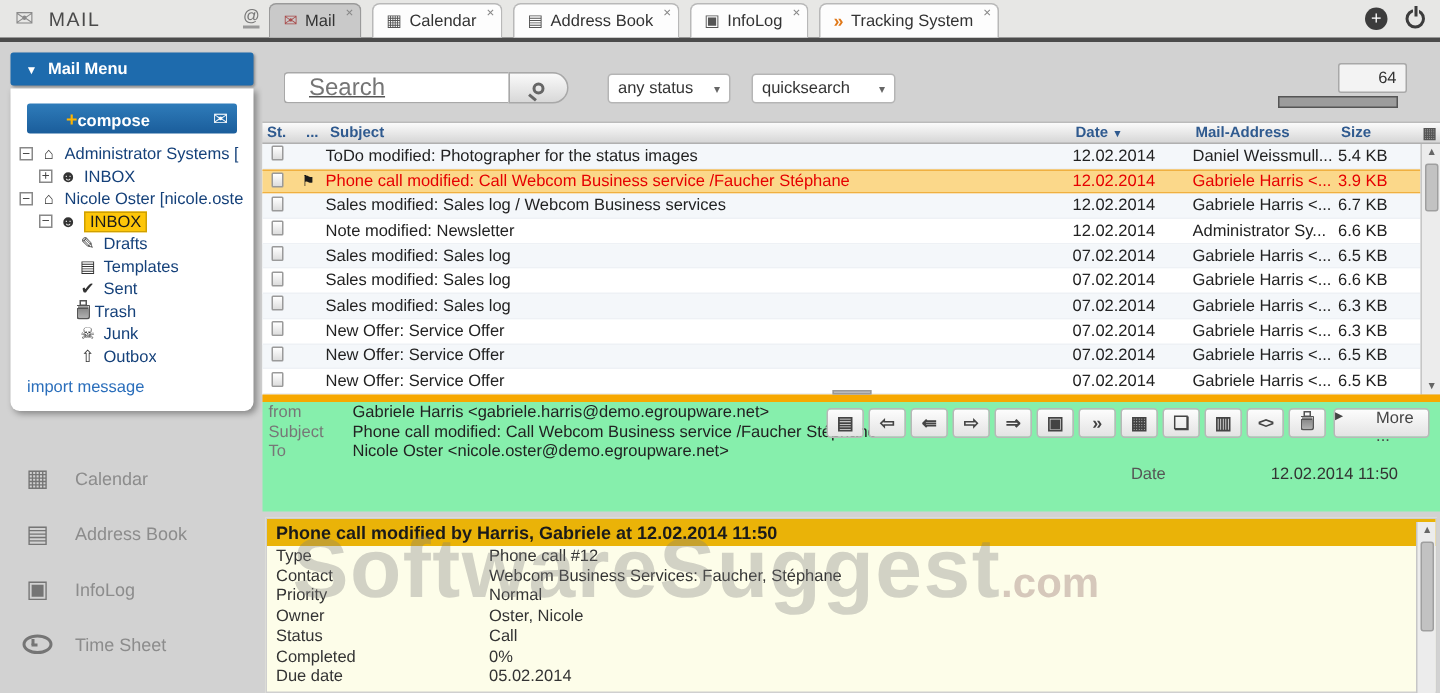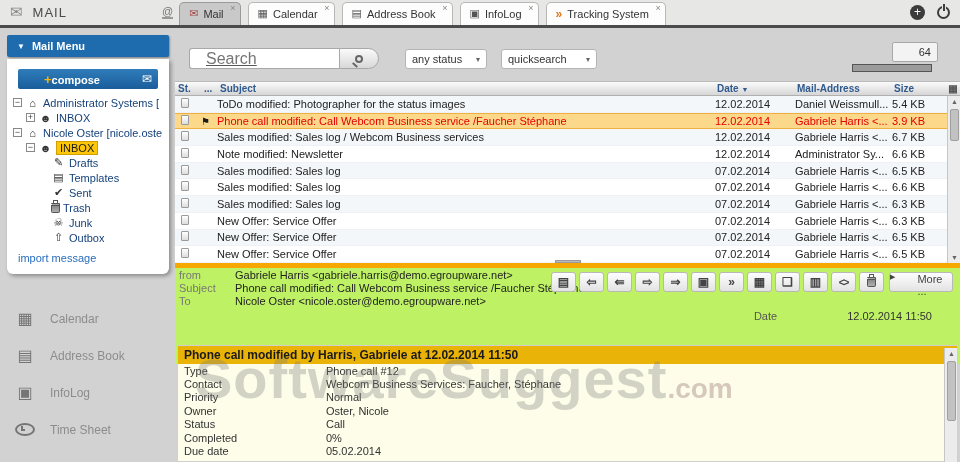--- a/index.html
+++ b/index.html
@@ -110,21 +110,21 @@
     font-size:7px; color:#666; line-height:11px; cursor:pointer; }
   .sthumb { position:absolute; left:1.5px; width:9px; background:#c2c2c2;
     border:1px solid #9f9f9f; border-radius:2px; cursor:pointer; }
 
   
   .splitter { position:absolute; left:0; right:0; top:235px; height:5px; background:var(--c-splitter); cursor:row-resize; }
   .splitter .grip { position:absolute; left:50%; top:-3px; width:26px; height:3px; margin-left:-13px;
     background:#bbb; border:1px solid #999; }
 
   
-  .preview { position:absolute; left:0; right:0; top:240px; height:96px; background:#bef264; }
+  .preview { position:absolute; left:0; right:0; top:240px; height:73px; background:#86efac; }
   .pvrow { display:flex; padding:1px 0 0 4px; }
   .pvlabel { width:56px; color:#777; flex:none; }
   .pvvalue { color:#222; }
   .pvtools { position:absolute; right:76px; top:4px; display:flex; gap:3px; }
   .toolbtn { width:25px; height:20px; border:1px solid #b8b8b8; border-radius:3px;
     background:linear-gradient(#fdfdfd,#e3e3e3); display:flex; align-items:center;
     justify-content:center; cursor:pointer; color:#444; font-size:12px; font-weight:bold; }
   .toolbtn .src { font-size:10px; letter-spacing:-1px; }
   .morebtn { position:absolute; right:7px; top:4px; height:20px; width:64px;
     border:1px solid #b8b8b8; border-radius:3px; background:linear-gradient(#fdfdfd,#e3e3e3);

